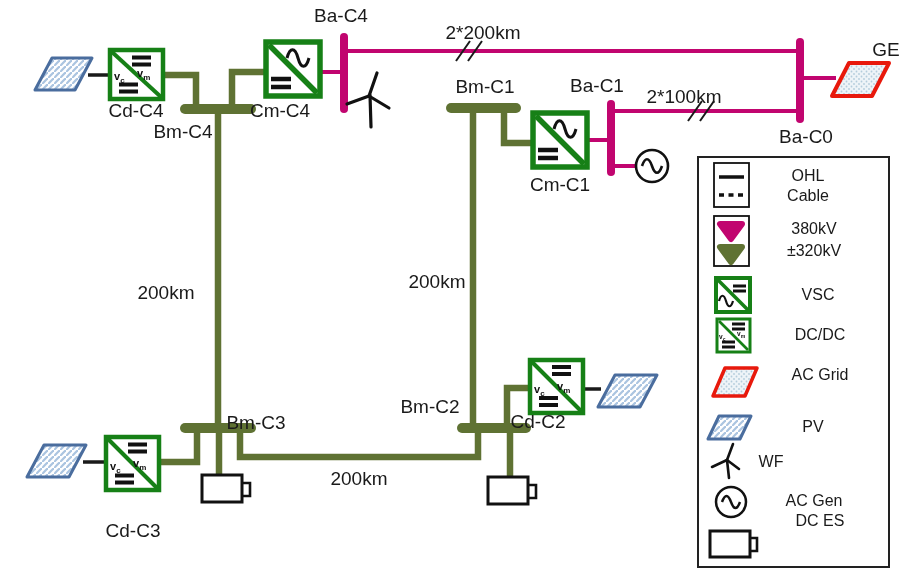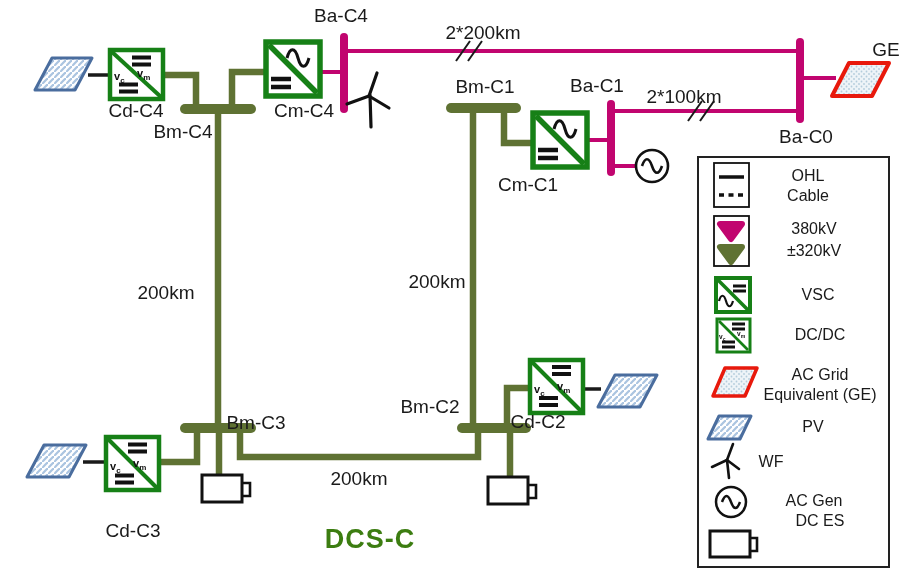--- a/index.html
+++ b/index.html
@@ -201,38 +201,36 @@
 </svg>
 
 <div class="lbl" style="left:341px;top:15px">Ba-C4</div>
 <div class="lbl" style="left:483px;top:32px">2*200km</div>
 <div class="lbl" style="left:886px;top:49px">GE</div>
 <div class="lbl" style="left:597px;top:85px">Ba-C1</div>
 <div class="lbl" style="left:684px;top:96px">2*100km</div>
 <div class="lbl" style="left:485px;top:86px">Bm-C1</div>
 <div class="lbl" style="left:806px;top:136px">Ba-C0</div>
 <div class="lbl" style="left:136px;top:110px">Cd-C4</div>
-<div class="lbl" style="left:304px;top:110px">Cm-C4</div>
+<div class="lbl" style="left:280px;top:110px">Cm-C4</div>
 <div class="lbl" style="left:183px;top:131px">Bm-C4</div>
-<div class="lbl" style="left:528px;top:184px">Cm-C1</div>
+<div class="lbl" style="left:560px;top:184px">Cm-C1</div>
 <div class="lbl" style="left:166px;top:292px">200km</div>
 <div class="lbl" style="left:437px;top:281px">200km</div>
 <div class="lbl" style="left:256px;top:422px">Bm-C3</div>
 <div class="lbl" style="left:430px;top:406px">Bm-C2</div>
 <div class="lbl" style="left:538px;top:421px">Cd-C2</div>
 <div class="lbl" style="left:133px;top:530px">Cd-C3</div>
 <div class="lbl" style="left:359px;top:478px">200km</div>
-<div class="lbl title" style="left:370px;top:539px">DCS-C</div>
 
 <div class="lbl lg" style="left:808px;top:176px">OHL</div>
 <div class="lbl lg" style="left:808px;top:196px">Cable</div>
 <div class="lbl lg" style="left:814px;top:229px">380kV</div>
 <div class="lbl lg" style="left:814px;top:251px">±320kV</div>
 <div class="lbl lg" style="left:818px;top:295px">VSC</div>
 <div class="lbl lg" style="left:820px;top:335px">DC/DC</div>
 <div class="lbl lg" style="left:820px;top:375px">AC Grid</div>
-<div class="lbl lg" style="left:820px;top:395px">Equivalent (GE)</div>
 <div class="lbl lg" style="left:813px;top:427px">PV</div>
 <div class="lbl lg" style="left:771px;top:462px">WF</div>
 <div class="lbl lg" style="left:814px;top:501px">AC Gen</div>
 <div class="lbl lg" style="left:820px;top:521px">DC ES</div>
 
 </div>
 
 </body></html>

